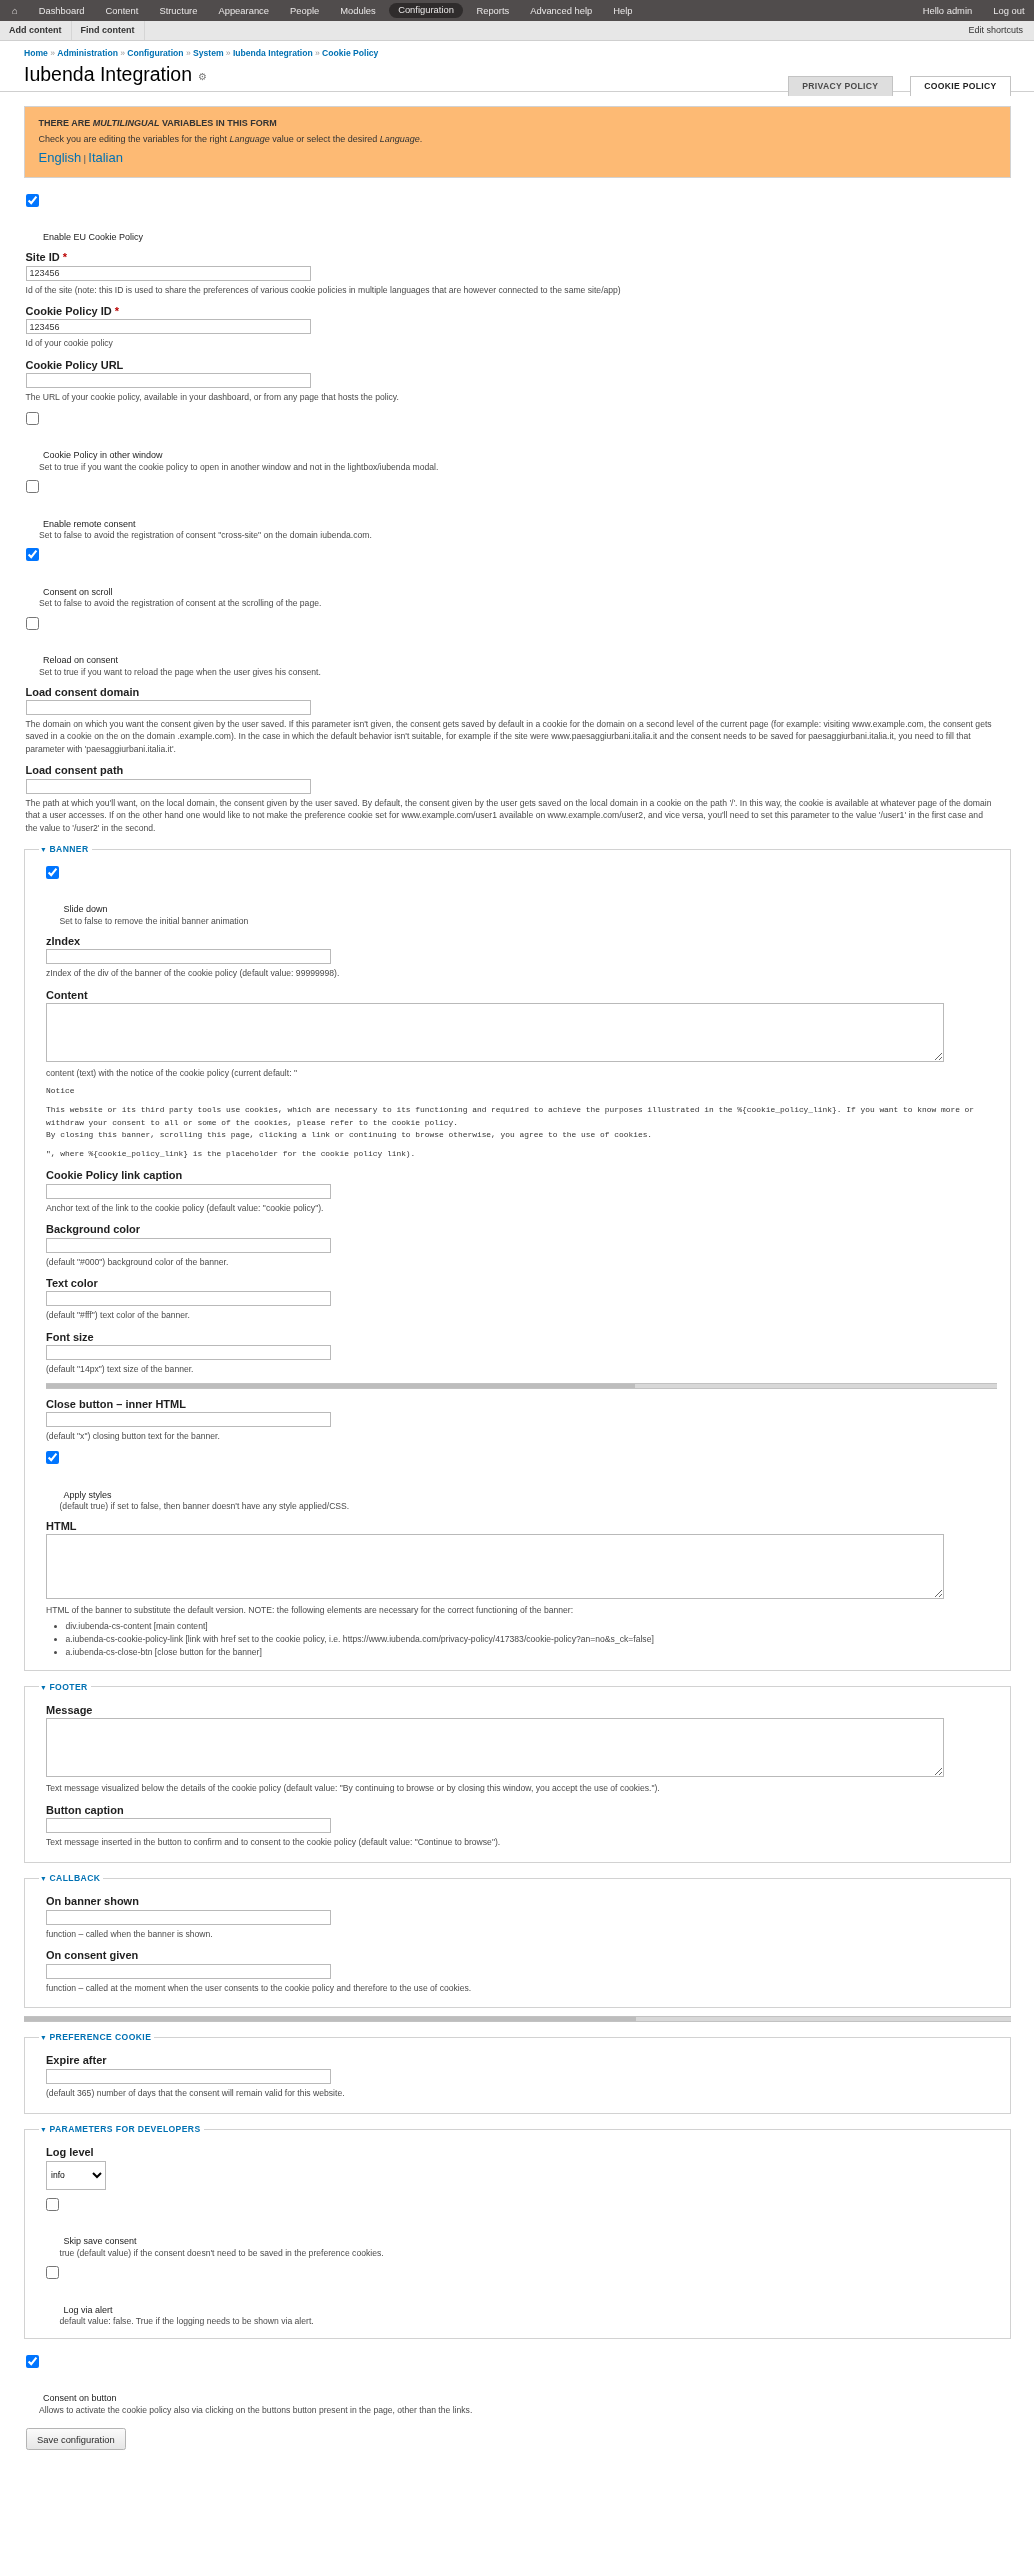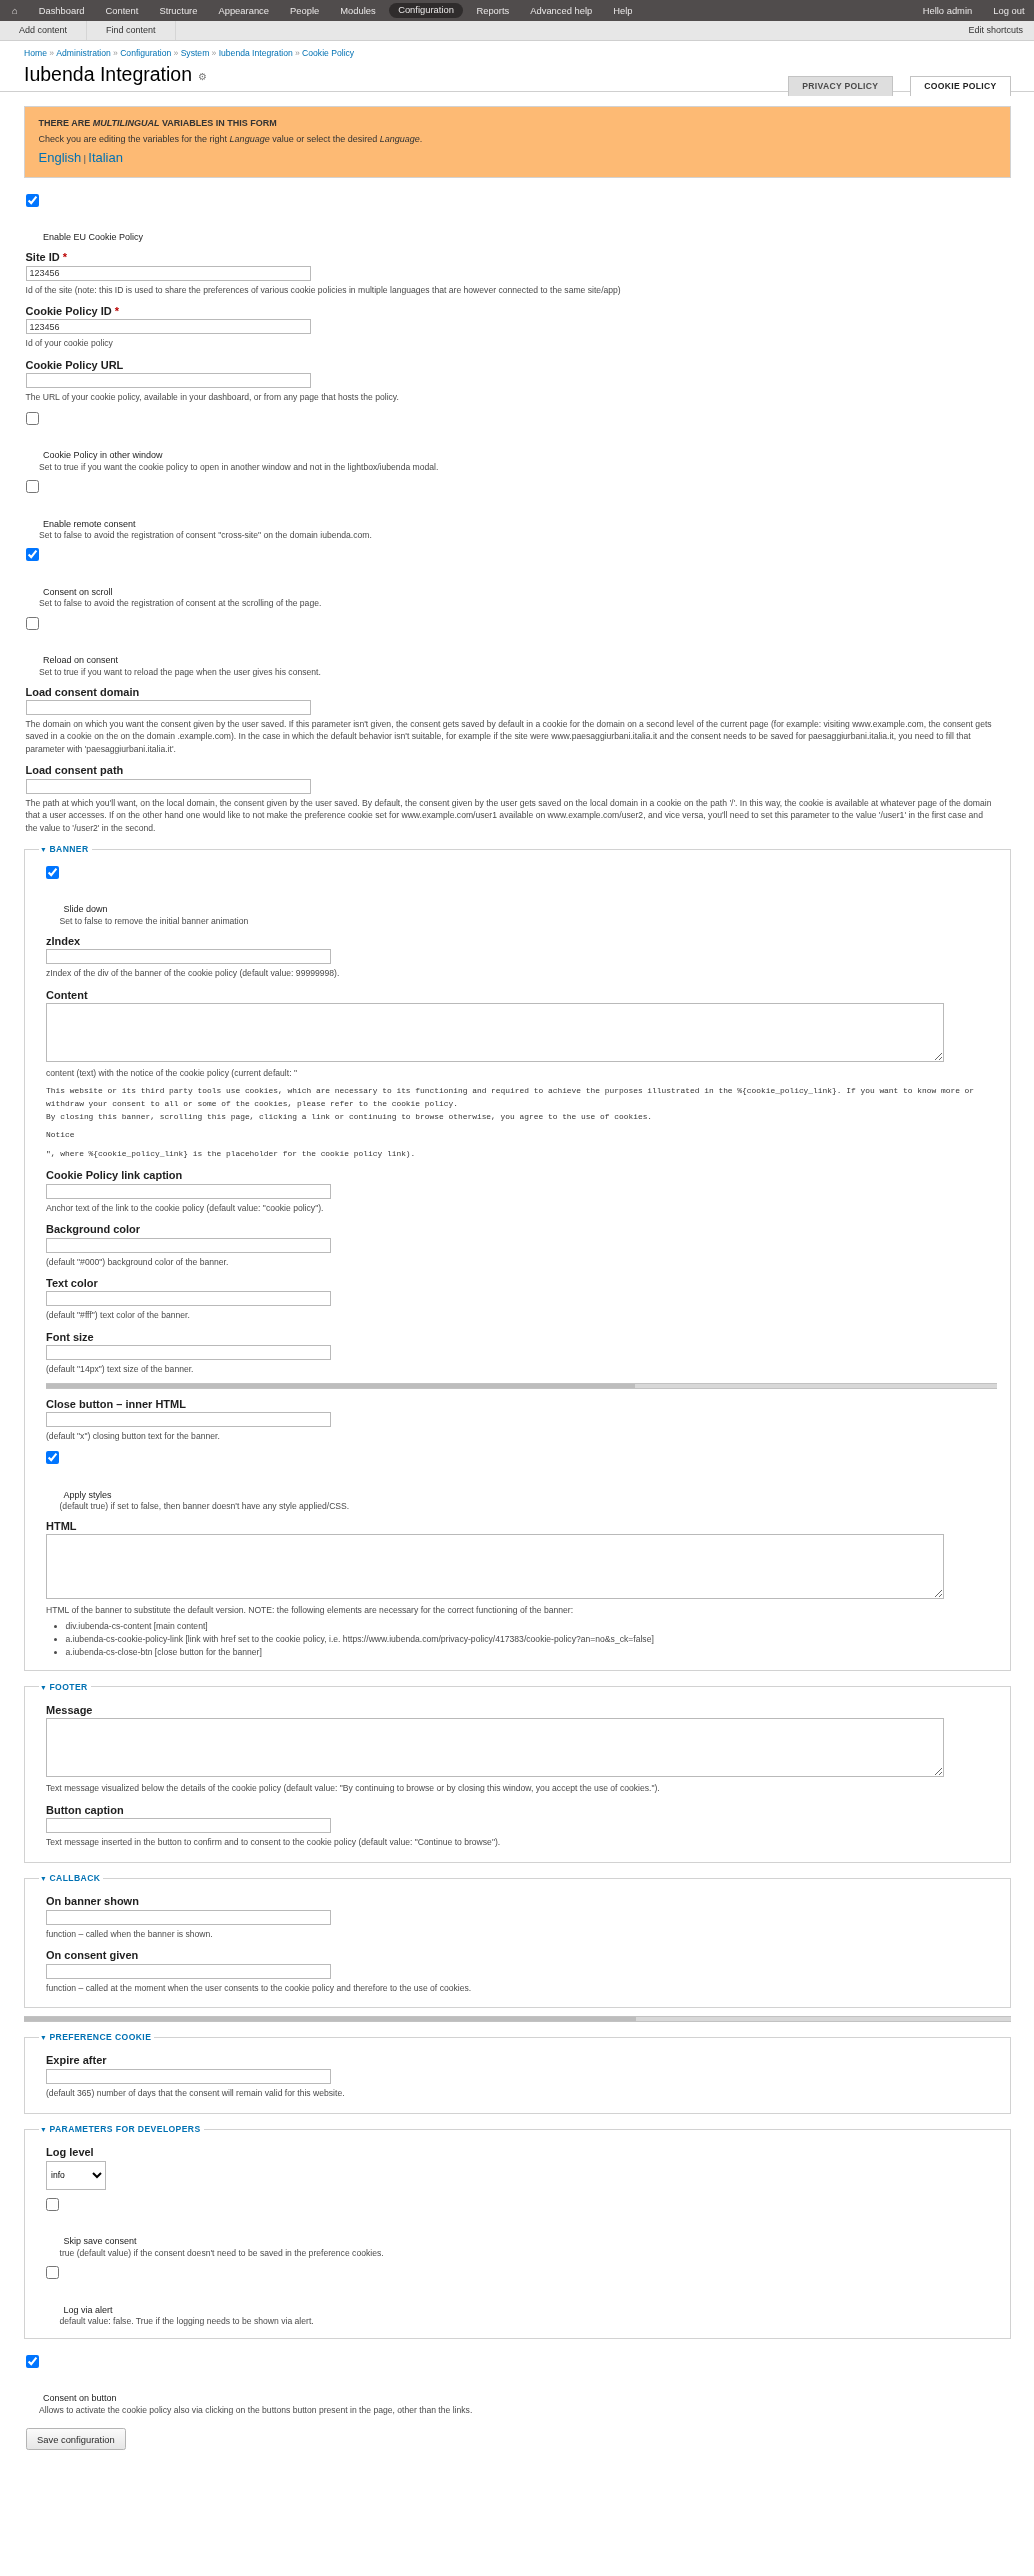--- a/index.html
+++ b/index.html
@@ -41,36 +41,37 @@
   .toolbar2 {
     background: #e7e7e7;
     border-bottom: 0.8px solid #cfcfcf;
     height: 19.5px;
     display: flex;
     align-items: center;
     font-size: 9px;
     color: #333;
   }
   .toolbar2 .tb2-item {
-    padding: 0 19px;
+    padding: 0 9px;
     line-height: 19.5px;
     height: 19.5px;
     border-right: 0.8px solid #d5d5d5;
+    font-weight: bold;
   }
   .toolbar2 .spacer { flex: 1; }
   .toolbar2 .tb2-right { padding: 0 12px; line-height: 19.5px; }
 
   
   .page-top { background: #fff; padding: 0 0 0 0; }
   .breadcrumb {
     font-size: 8.6px;
     color: #6b6b6b;
     padding: 7.5px 24px 0 24px;
   }
-  .breadcrumb a { color: #0071b3; text-decoration: none; }
+  .breadcrumb a { color: #0071b3; text-decoration: none; font-weight: bold; }
   .breadcrumb .sep { color: #999; padding: 0 2.3px; }
   .title-row {
     display: flex;
     align-items: flex-end;
     padding: 6px 24px 0 24px;
   }
   .page-title {
     font-size: 19.5px;
     font-weight: normal;
     color: #000;
@@ -361,23 +362,23 @@
       </div>
       <div class="sub-desc">Set to false to remove the initial banner animation</div>
 
       <label class="field-label">zIndex</label>
       <input class="text" type="text" value="" style="">
       <div class="desc">zIndex of the div of the banner of the cookie policy (default value: 99999998).</div>
 
       <label class="field-label">Content</label>
       <textarea class="ta" style=""></textarea>
       <div class="desc">content (text) with the notice of the cookie policy (current default: "</div>
+      <div class="mono">Notice</div>
       <div class="mono" style="white-space:pre-wrap;">This website or its third party tools use cookies, which are necessary to its functioning and required to achieve the purposes illustrated in the %{cookie_policy_link}. If you want to know more or withdraw your consent to all or some of the cookies, please refer to the cookie policy.
 By closing this banner, scrolling this page, clicking a link or continuing to browse otherwise, you agree to the use of cookies.</div>
-      <div class="mono">Notice</div>
       <div class="mono">", where %{cookie_policy_link} is the placeholder for the cookie policy link).</div>
 
       <label class="field-label">Cookie Policy link caption</label>
       <input class="text" type="text" value="" style="">
       <div class="desc">Anchor text of the link to the cookie policy (default value: "cookie policy").</div>
 
       <label class="field-label">Background color</label>
       <input class="text" type="text" value="" style="">
       <div class="desc">(default "#000") background color of the banner.</div>
 

